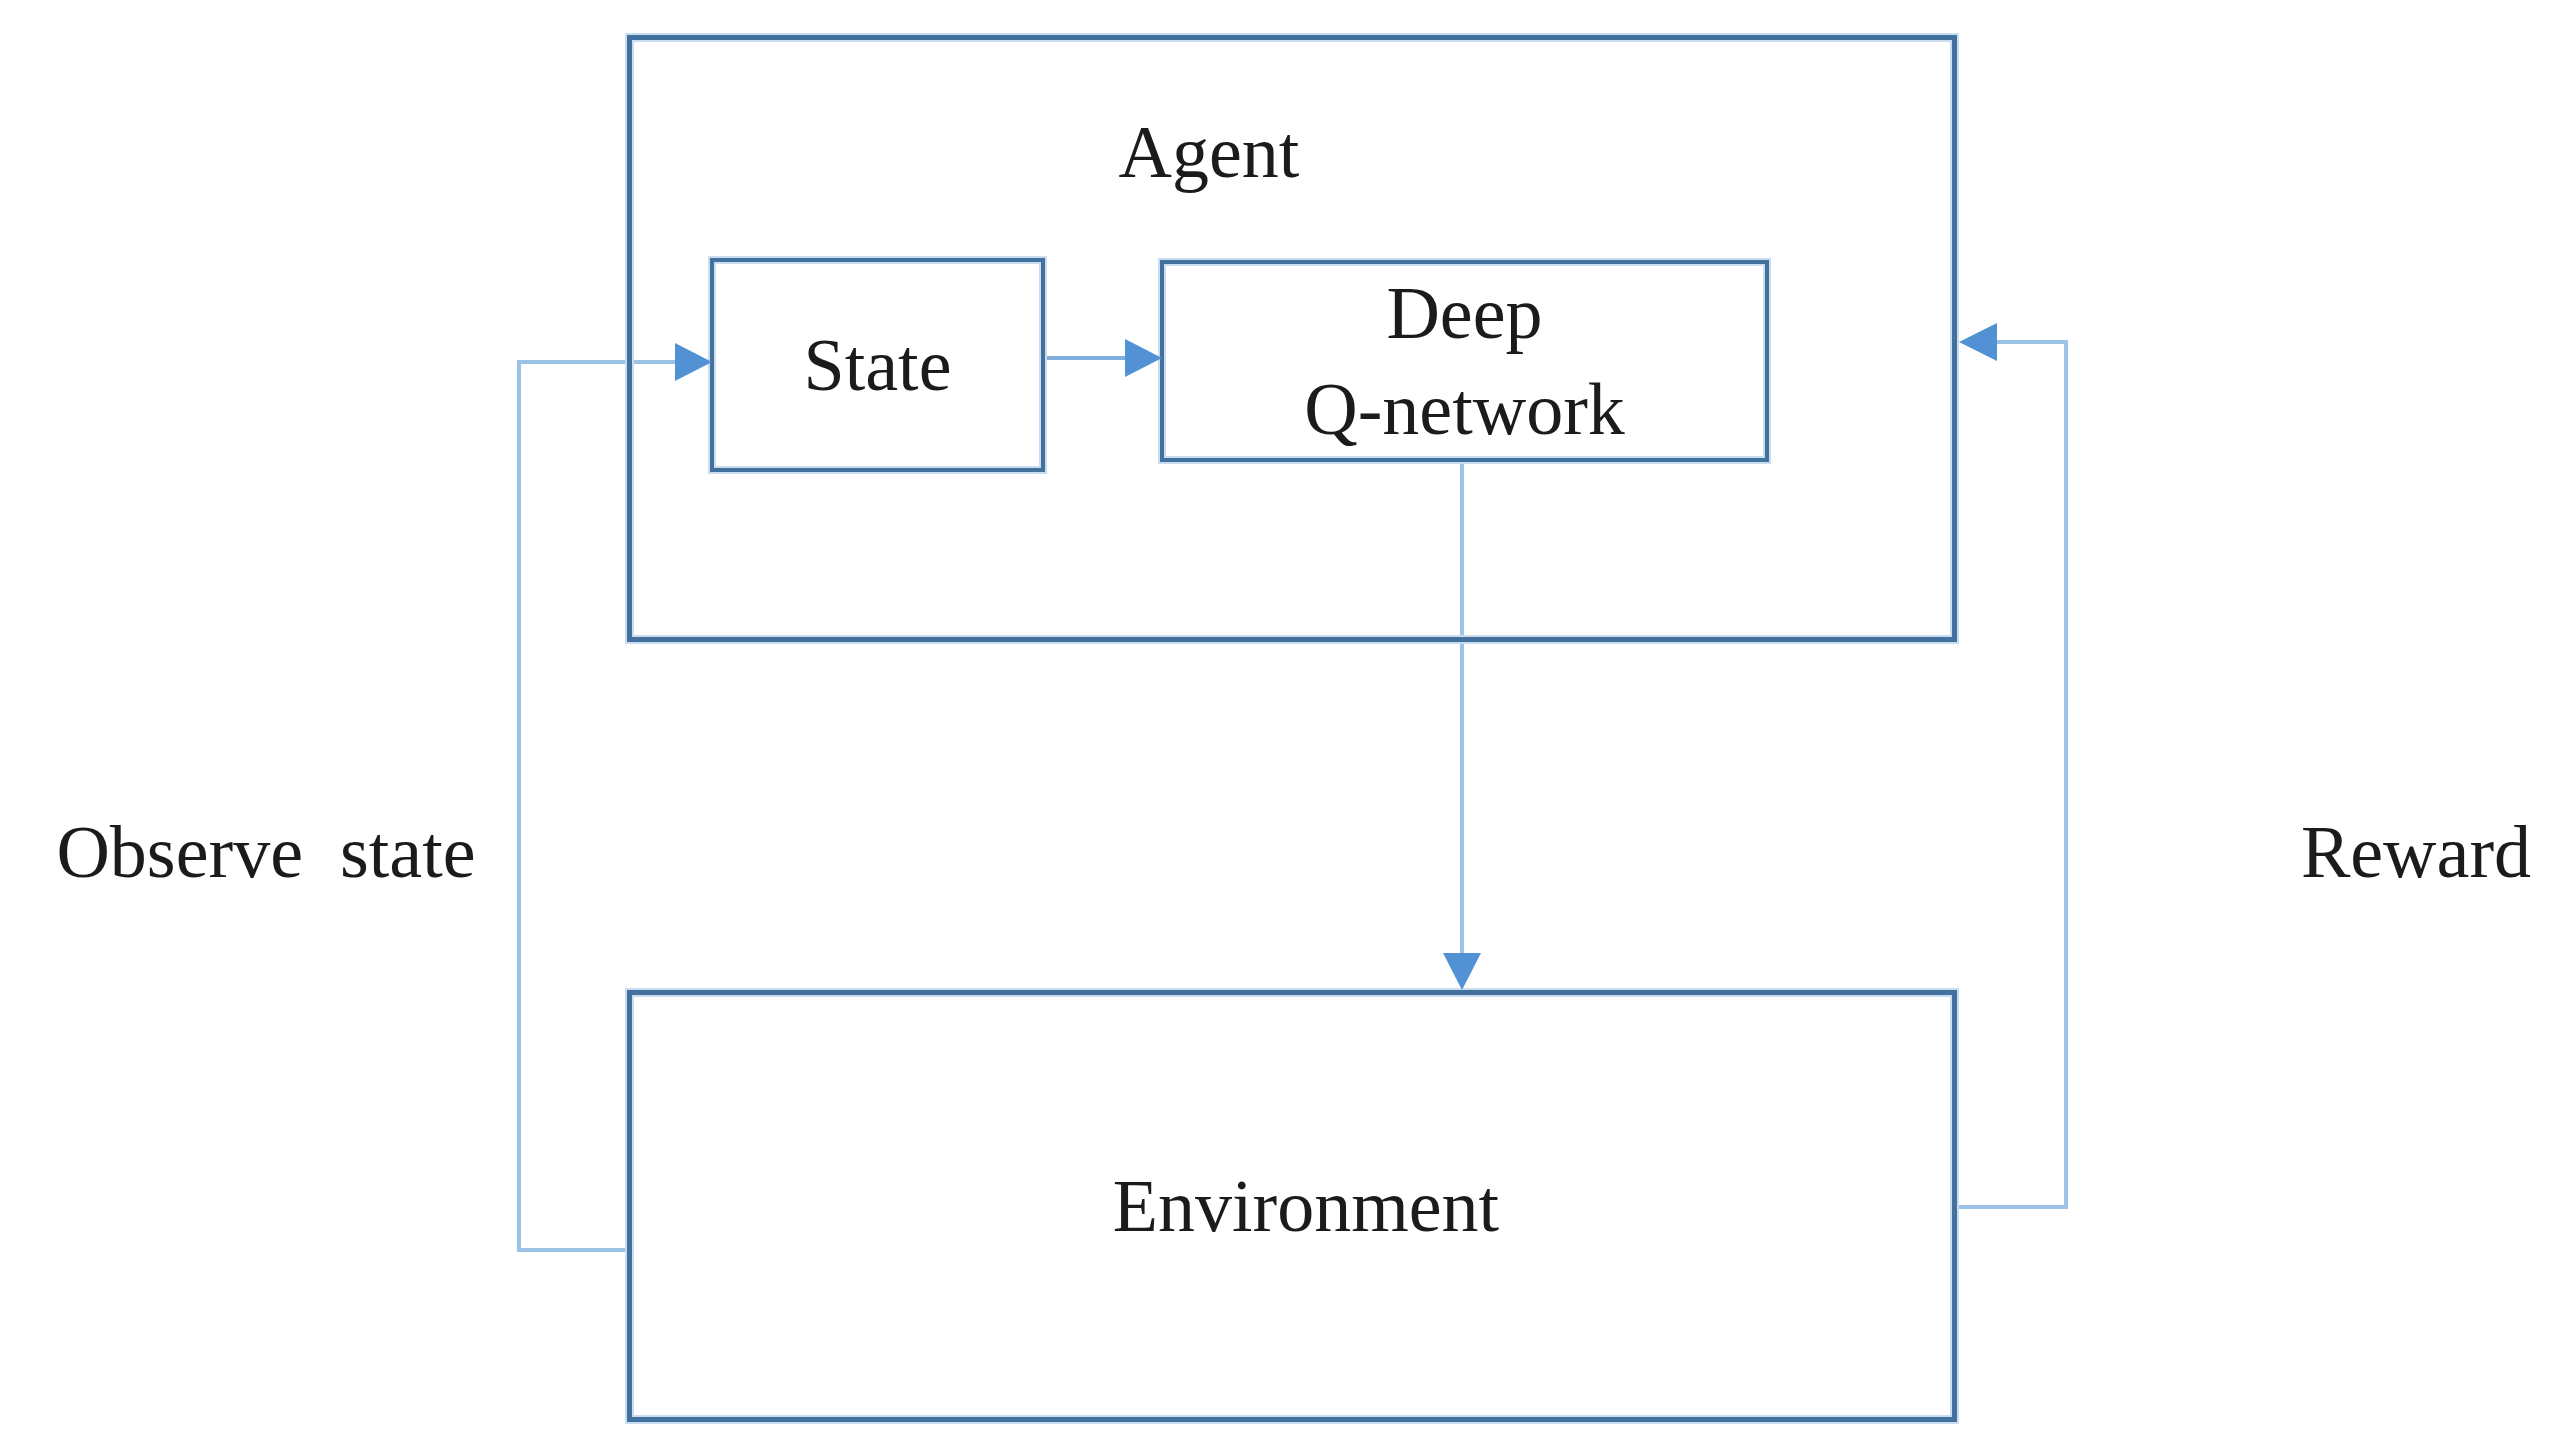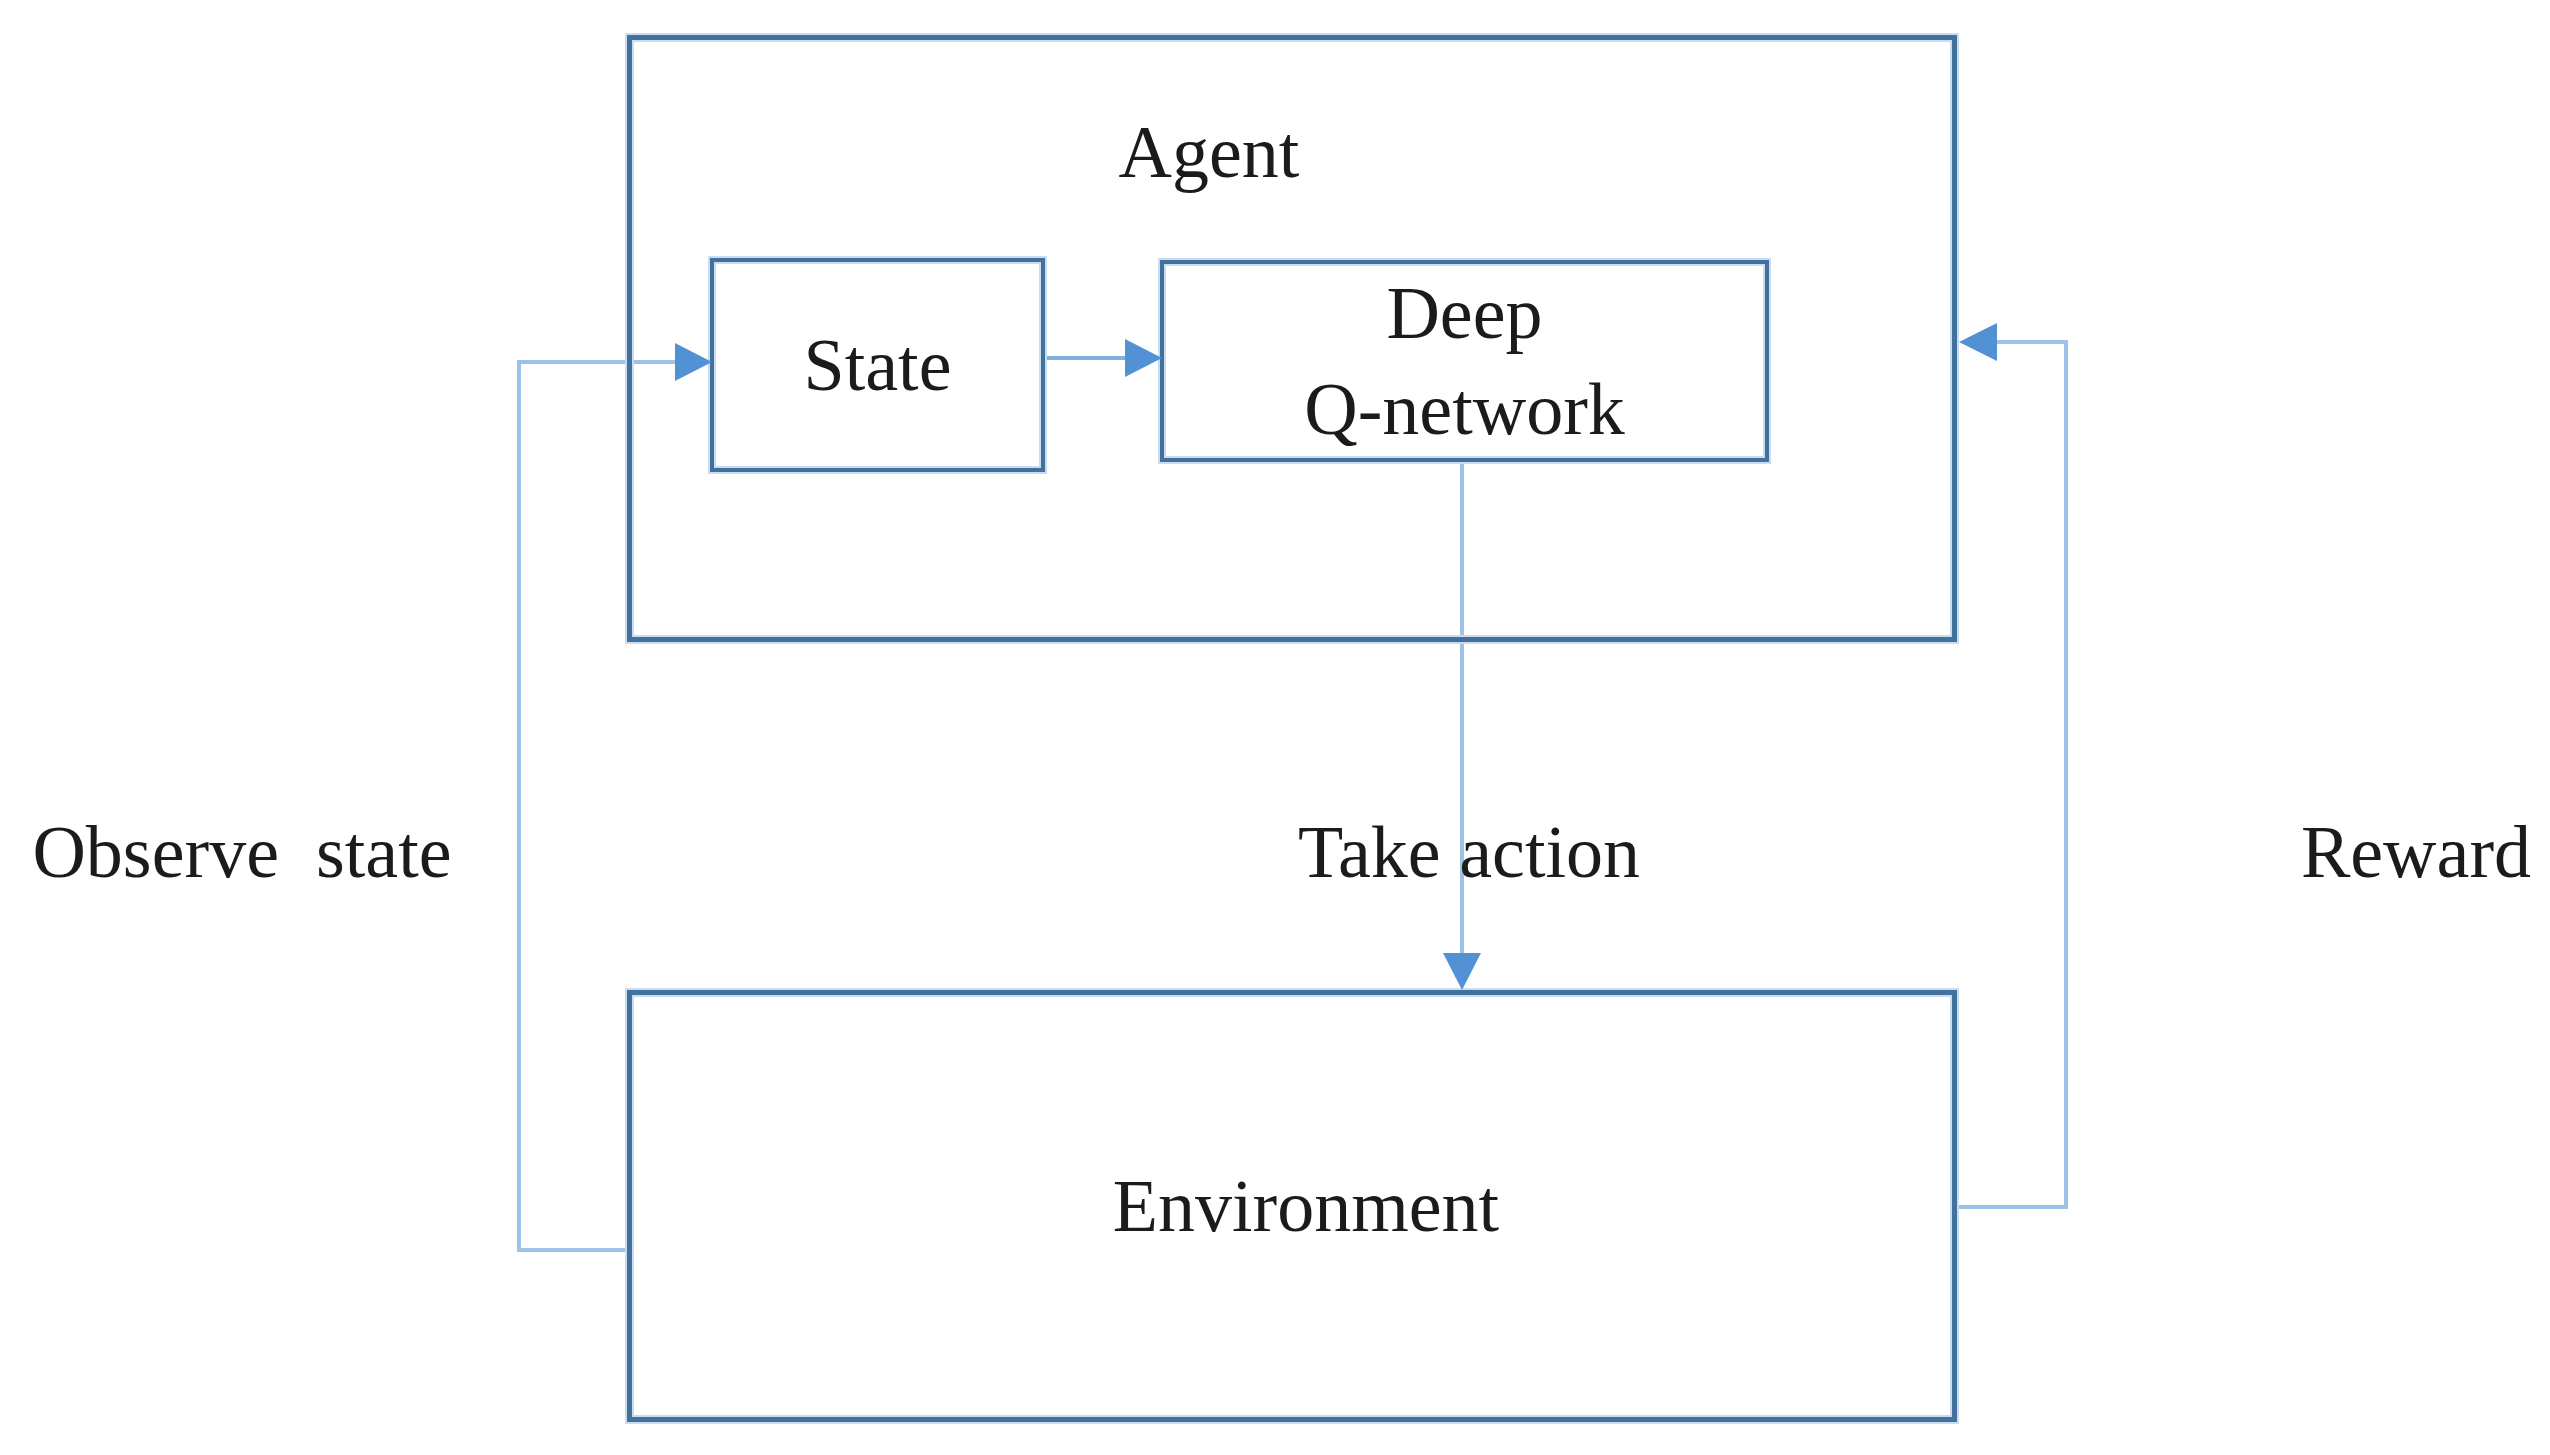--- a/index.html
+++ b/index.html
@@ -36,21 +36,21 @@
   }
   .node-label{font-size:74px;line-height:1.3;white-space:pre-line;z-index:3;}
 
   
   #agent-box{left:627px;top:35px;width:1330px;height:607px;}
   #state-box{left:710px;top:258px;width:335px;height:214px;}
   #dqn-box{left:1160px;top:260px;width:609px;height:202px;}
   #environment-box{left:627px;top:990px;width:1330px;height:432px;padding-left:28px;}
 
   #agent-label{left:1009px;top:71px;width:400px;}
-  #observe-state-label{left:0px;top:771px;width:484px;}
+  #observe-state-label{left:0px;top:771px;width:484px;padding-left:24px;}
   #take-action-label{left:1269px;top:771px;width:400px;}
   #reward-label{left:2216px;top:771px;width:400px;}
 
   
   #observe-seg-v{left:517px;top:360px;width:4px;height:892px;}
   #observe-seg-bottom{left:517px;top:1248px;width:114px;height:4px;}
   #observe-seg-top{left:517px;top:360px;width:162px;height:4px;}
   #observe-arrowhead{left:675px;top:343px;}
 
   
@@ -92,21 +92,20 @@
   <div class="seg" id="observe-seg-bottom"></div>
   <div class="seg" id="observe-seg-top"></div>
   <div class="arr right" id="observe-arrowhead"></div>
   <div class="lbl" id="observe-state-label">Observe  state</div>
 
   <div class="seg strong" id="state-dqn-seg"></div>
   <div class="arr right" id="state-dqn-arrowhead"></div>
 
   <div class="seg" id="take-action-seg"></div>
   <div class="arr down" id="take-action-arrowhead"></div>
-  <div class="lbl" id="take-action-label">Take action</div>
 
   <div class="seg" id="reward-seg-bottom"></div>
   <div class="seg" id="reward-seg-v"></div>
   <div class="seg" id="reward-seg-top"></div>
   <div class="arr left" id="reward-arrowhead"></div>
   <div class="lbl" id="reward-label">Reward</div>
 
 </div>
 
 </body></html>

